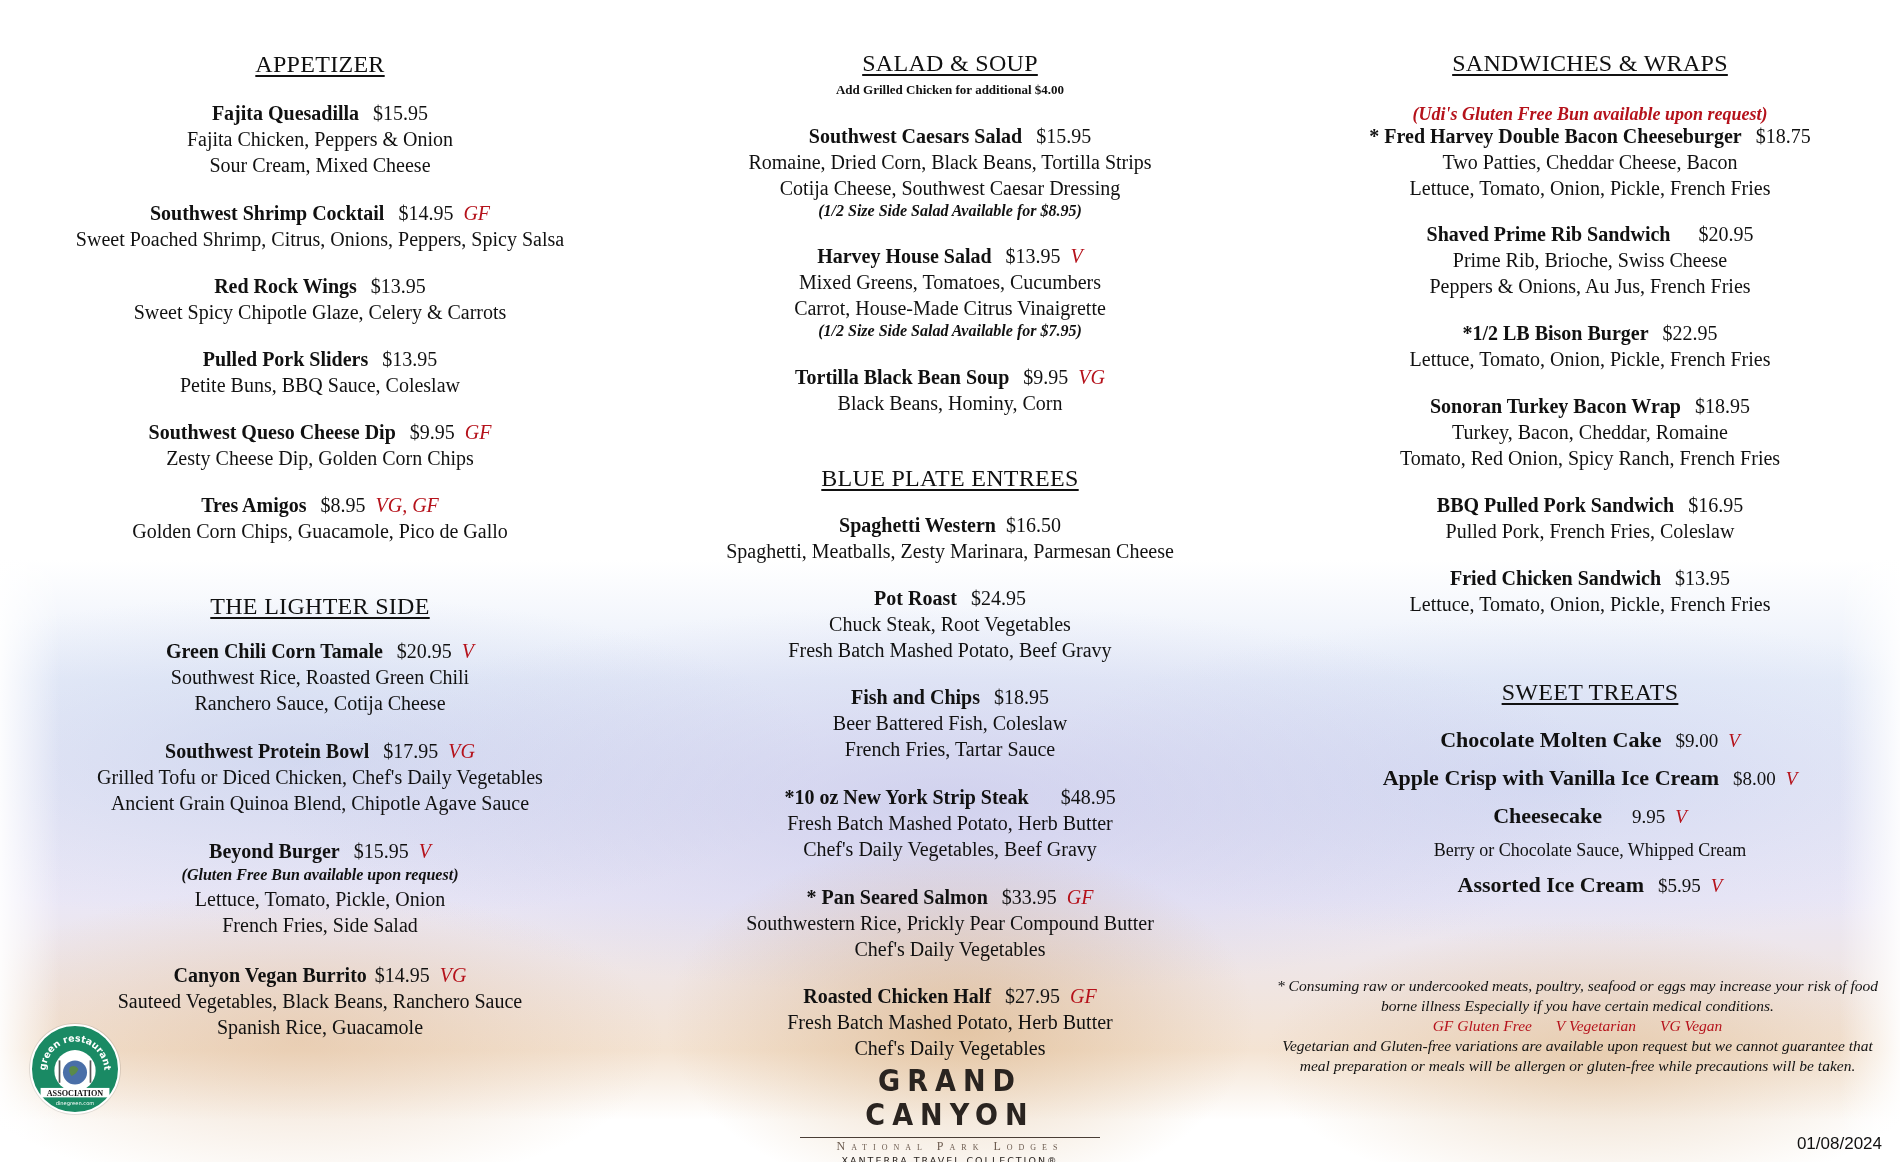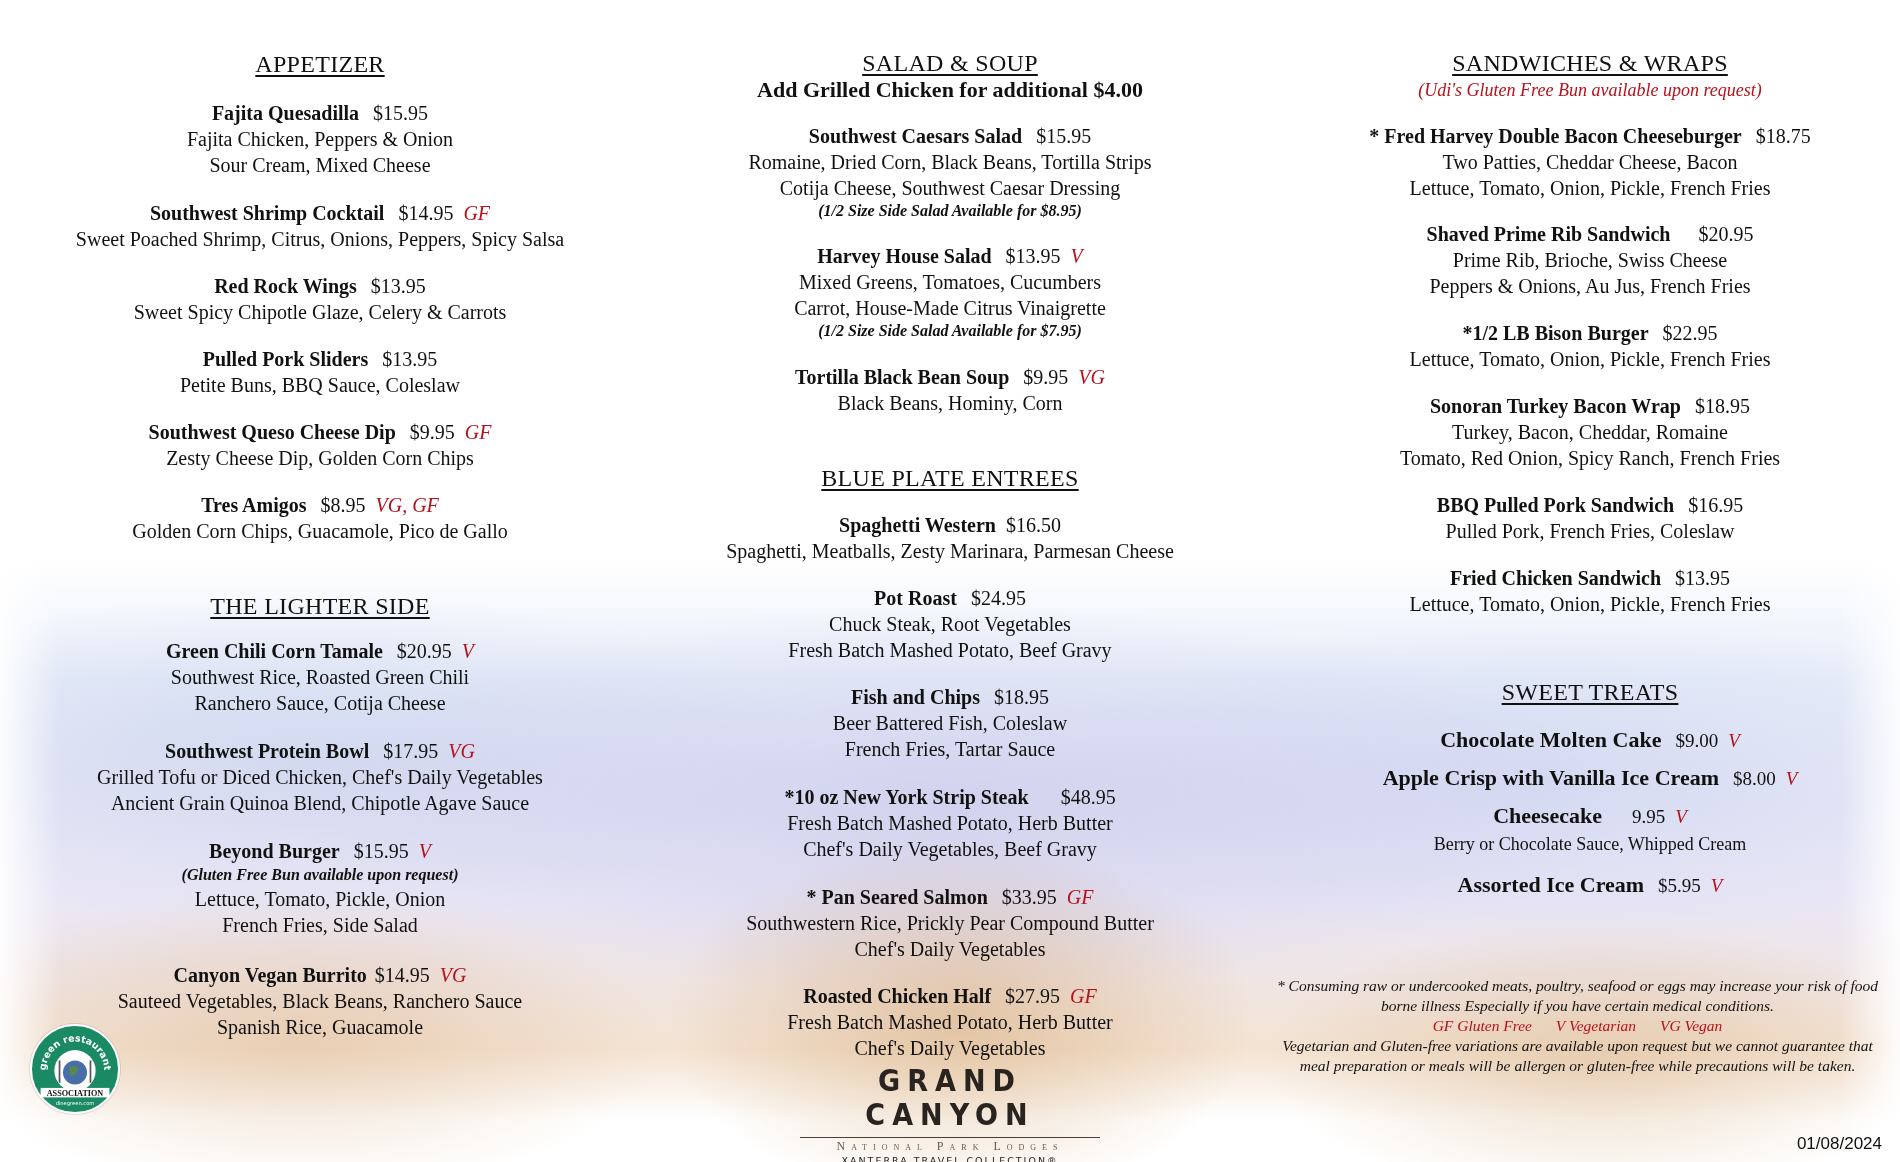--- a/index.html
+++ b/index.html
@@ -31,23 +31,23 @@
     .col-1 { left: 20px; width: 600px; }
     .col-2 { left: 680px; width: 540px; }
     .col-3 { left: 1300px; width: 580px; }
 
     .section-title {
       font-size: 24px; text-decoration: underline; text-underline-offset: 3px;
       text-decoration-thickness: 1.5px; letter-spacing: 0.3px; line-height: 28px;
       position: absolute; left: 0; right: 0;
     }
     .section-sub {
-      position: absolute; left: 0; right: 0; font-size: 22px; font-weight: bold; line-height: 22px;
-    }
-    .section-sub.red { color: #b5121b; font-style: italic; font-weight: normal; font-size: 18px; }
+      position: absolute; left: 0; right: 0; font-size: 13px; font-weight: bold; line-height: 22px;
+    }
+    .section-sub.red { color: #b5121b; font-style: italic; font-weight: bold; font-size: 18px; margin-top: 24px; }
 
     .item { position: absolute; left: 0; right: 0; }
     .item-head { font-size: 20px; line-height: 26px; white-space: nowrap; }
     .item-name { font-weight: bold; }
     .item-price { margin-left: 14px; }
     .item-tag { color: #b5121b; font-style: italic; margin-left: 10px; }
     .item-line { font-size: 20px; line-height: 26px; white-space: nowrap; }
     .item-note { font-size: 16px; font-style: italic; font-weight: bold; line-height: 20px; white-space: nowrap; }
 
     .dessert-head { font-size: 22px; line-height: 30px; white-space: nowrap; }
@@ -255,21 +255,21 @@
   <div class="section-title" style="top:678px">SWEET TREATS</div>
 
   <div class="item" style="top:725px">
     <div class="dessert-head"><span class="item-name">Chocolate Molten Cake</span><span class="item-price" style="font-size:19px">$9.00</span><span class="item-tag" style="font-size:19px">V</span></div>
   </div>
   <div class="item" style="top:763px">
     <div class="dessert-head"><span class="item-name">Apple Crisp with Vanilla Ice Cream</span><span class="item-price" style="font-size:19px">$8.00</span><span class="item-tag" style="font-size:19px">V</span></div>
   </div>
   <div class="item" style="top:801px">
     <div class="dessert-head"><span class="item-name">Cheesecake</span><span class="item-price" style="font-size:19px;margin-left:30px">9.95</span><span class="item-tag" style="font-size:19px">V</span></div>
-    <div class="dessert-line" style="">Berry or Chocolate Sauce, Whipped Cream</div>
+    <div class="dessert-line" style="margin-top:6px">Berry or Chocolate Sauce, Whipped Cream</div>
   </div>
   <div class="item" style="top:870px">
     <div class="dessert-head"><span class="item-name">Assorted Ice Cream</span><span class="item-price" style="font-size:19px">$5.95</span><span class="item-tag" style="font-size:19px">V</span></div>
   </div>
 </div>
 
 <div class="disclaimer">
   <div>* Consuming raw or undercooked meats, poultry, seafood or eggs may increase your risk of  food</div>
   <div>borne illness Especially if you have certain medical conditions.</div>
   <div class="legend">

